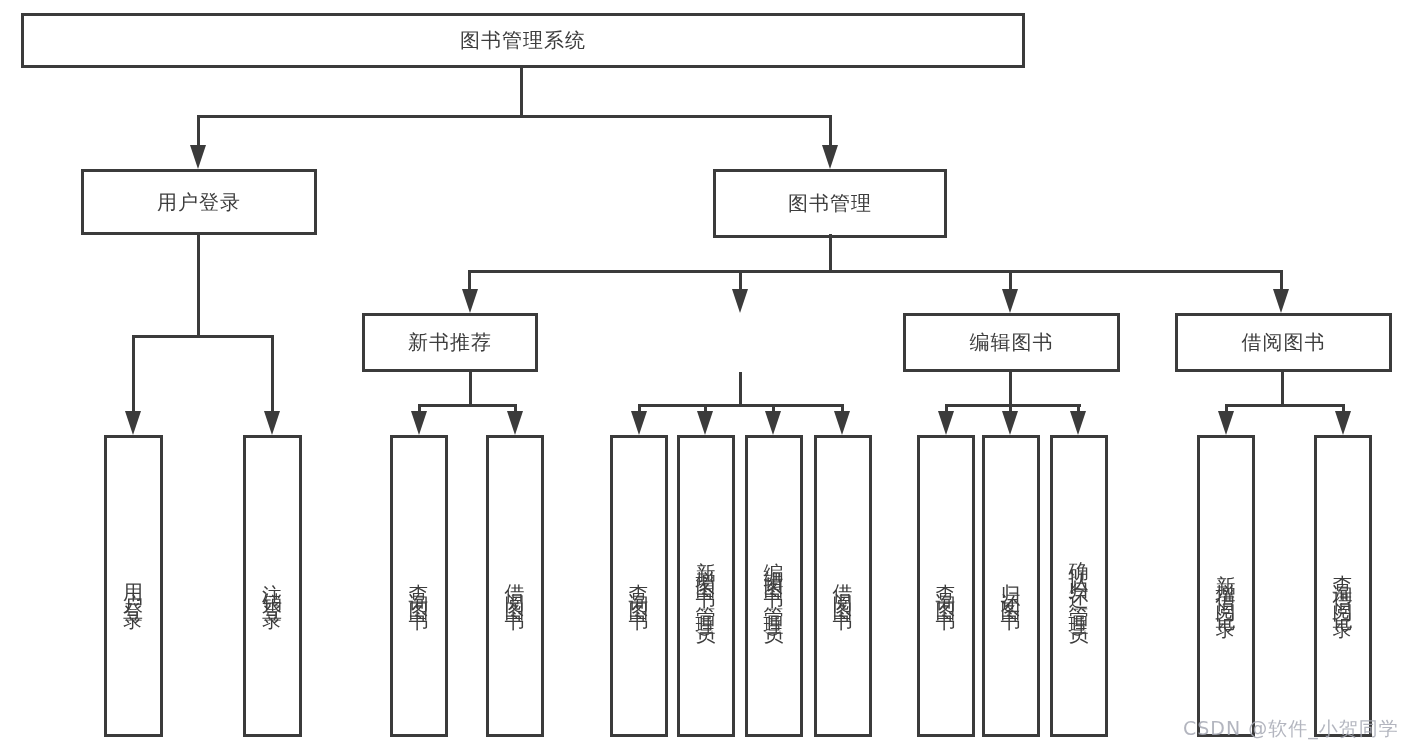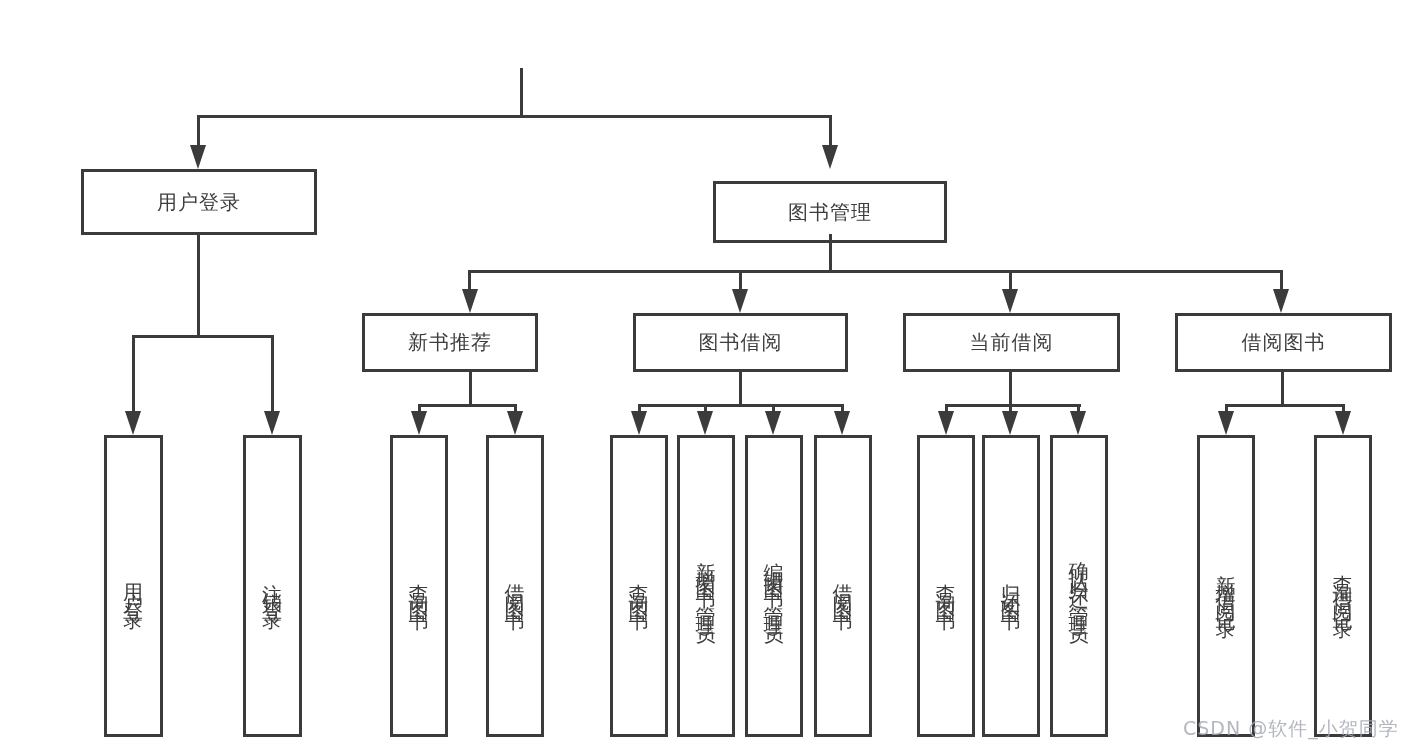--- a/index.html
+++ b/index.html
@@ -33,36 +33,36 @@
   .watermark{
     position:absolute;left:1183px;top:716px;
     font-size:19px;color:#a6a9b4;opacity:.85;letter-spacing:1px;white-space:nowrap;text-align:right;
   }
 </style>
 </head>
 <body>
 
 <div class="stage">
 
+  <div class="box" style="left:21px;top:13px;width:1004px;height:55px;">
+    <span>图书管理系统</span>
+  </div>
 
   <div class="box" style="left:81px;top:169px;width:236px;height:66px;">
     <span>用户登录</span>
   </div>
-  <div class="box" style="left:713px;top:169px;width:234px;height:62px;margin-top:12px;">
+  <div class="box" style="left:713px;top:169px;width:234px;height:69px;">
     <span>图书管理</span>
   </div>
 
   <div class="box" style="left:362px;top:313px;width:176px;height:59px;">
     <span>新书推荐</span>
   </div>
-  <div class="box" style="left:633px;top:313px;width:215px;height:59px;">
-    <span>图书借阅</span>
-  </div>
   <div class="box" style="left:903px;top:313px;width:217px;height:59px;">
-    <span>当前借阅</span>
+    <span>编辑图书</span>
   </div>
   <div class="box" style="left:1175px;top:313px;width:217px;height:59px;">
     <span>借阅图书</span>
   </div>
 
   <div class="vbox" style="left:104px;top:435px;width:59px;height:302px;">
     <span class="vtext">用户登录</span>
   </div>
   <div class="vbox" style="left:243px;top:435px;width:59px;height:302px;">
     <span class="vtext">注销登录</span>

